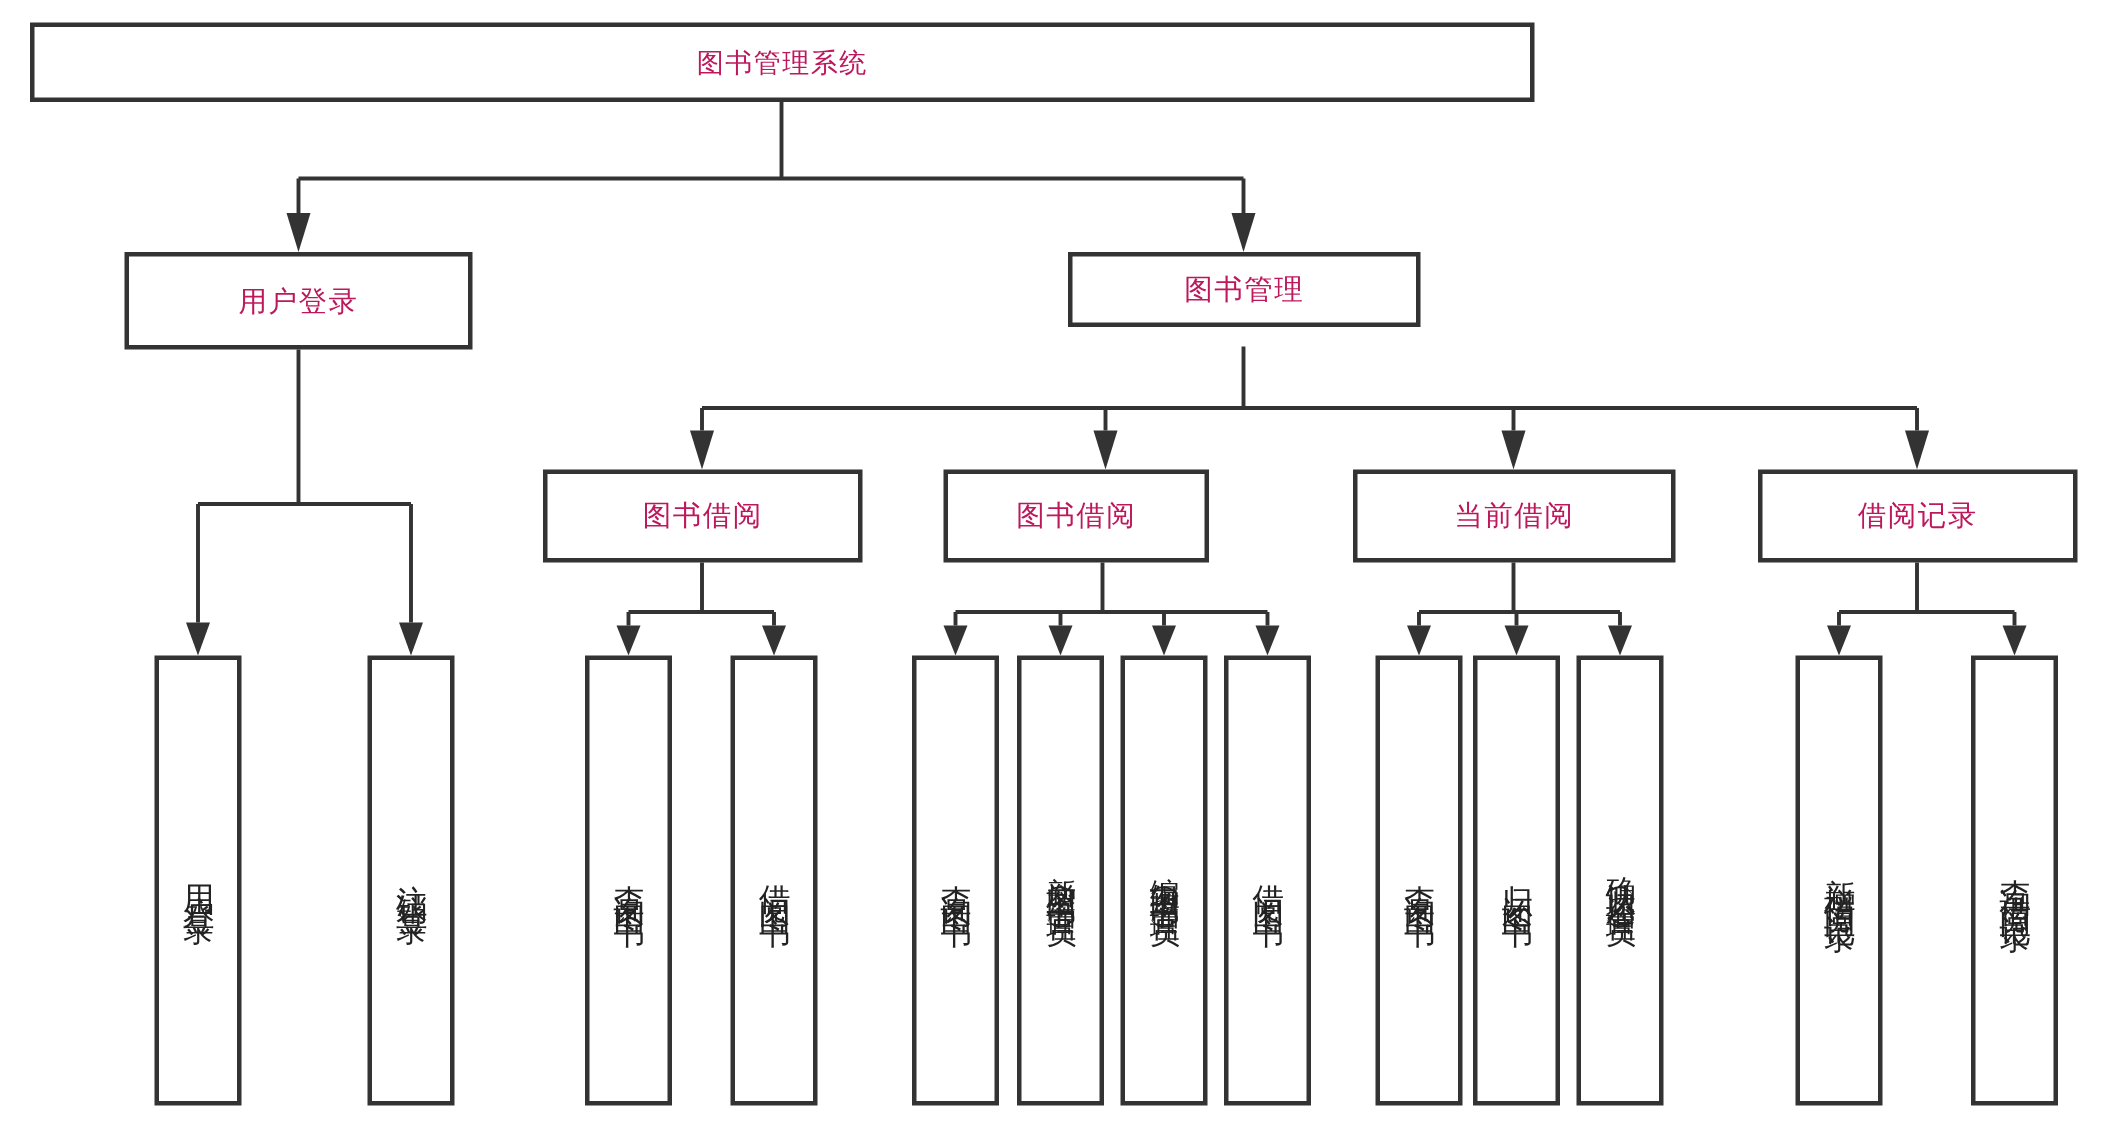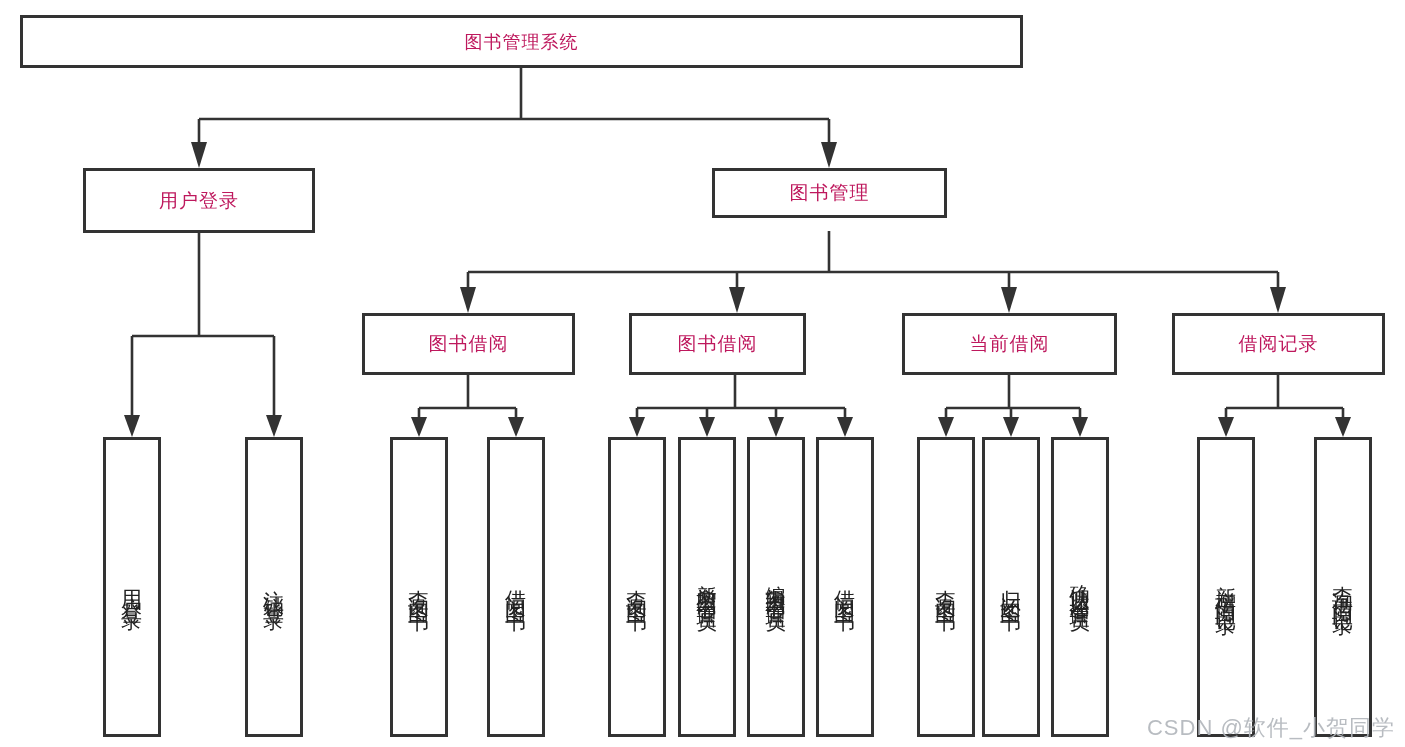--- a/index.html
+++ b/index.html
@@ -143,15 +143,14 @@
     <span class="vtext" style="font-size:20px;letter-spacing:4px">确认归还（管理员）</span>
   </div>
 
   <div class="box leaf" style="left:1197px;top:437px;width:58px;height:300px">
     <span class="vtext" style="letter-spacing:6px">新增借阅记录</span>
   </div>
   <div class="box leaf" style="left:1314px;top:437px;width:58px;height:300px">
     <span class="vtext" style="letter-spacing:6px">查询借阅记录</span>
   </div>
 
-  <div class="watermark">CSDN @软件_小贺同学</div>
 
 </div>
 
 </body></html>

